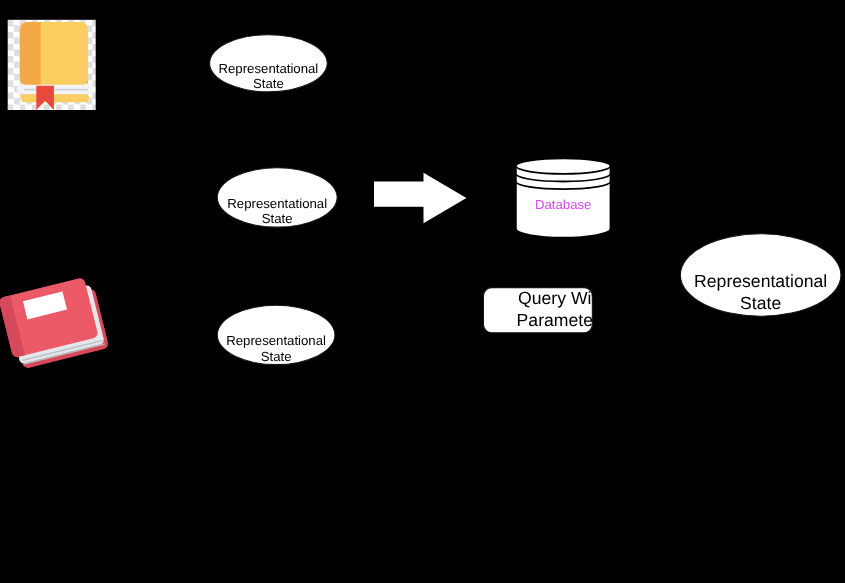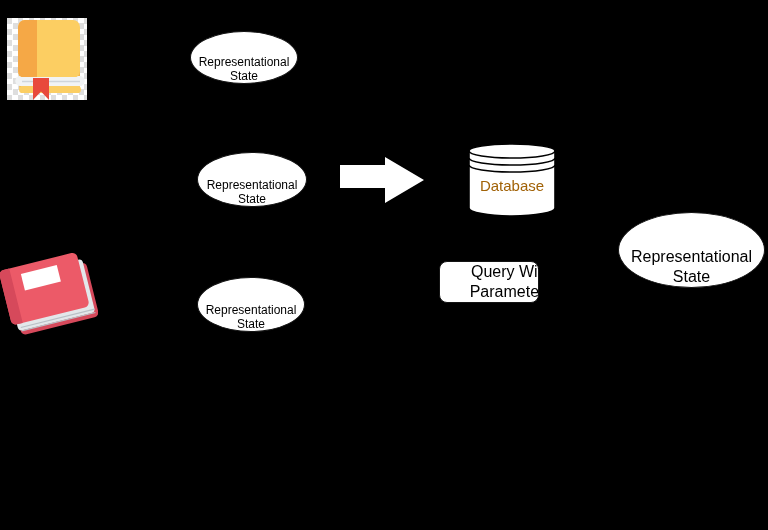--- a/index.html
+++ b/index.html
@@ -16,21 +16,21 @@
   .el-bot{left:197px;top:277px;width:108px;height:55px;}
   .el-result{left:618px;top:212px;width:147px;height:76px;}
   .query-box{
     left:439px;top:261px;width:100px;height:42px;border-radius:8px;
     font-size:16px;line-height:20px;border:1px solid #141414;
   }
   .arrow-wrap{position:absolute;left:338px;top:155px;width:88px;height:50px;}
   .db-node{position:absolute;left:467px;top:142px;width:90px;height:76px;}
   .db-label{
     position:absolute;left:0;top:36px;width:100%;text-align:center;
-    font-size:15px;line-height:16px;color:#a16207;
+    font-size:12px;line-height:16px;color:#d946ef;
   }
   .yellow-book{
     position:absolute;left:7px;top:18px;width:80px;height:82px;
     background:conic-gradient(#ffffff 25%,#dedede 0 50%,#ffffff 0 75%,#dedede 0) 0 0/11px 11px;
   }
   .red-book{position:absolute;left:0px;top:252px;width:98px;height:86px;}
   svg{display:block;}
 </style>
 </head>
 <body>

